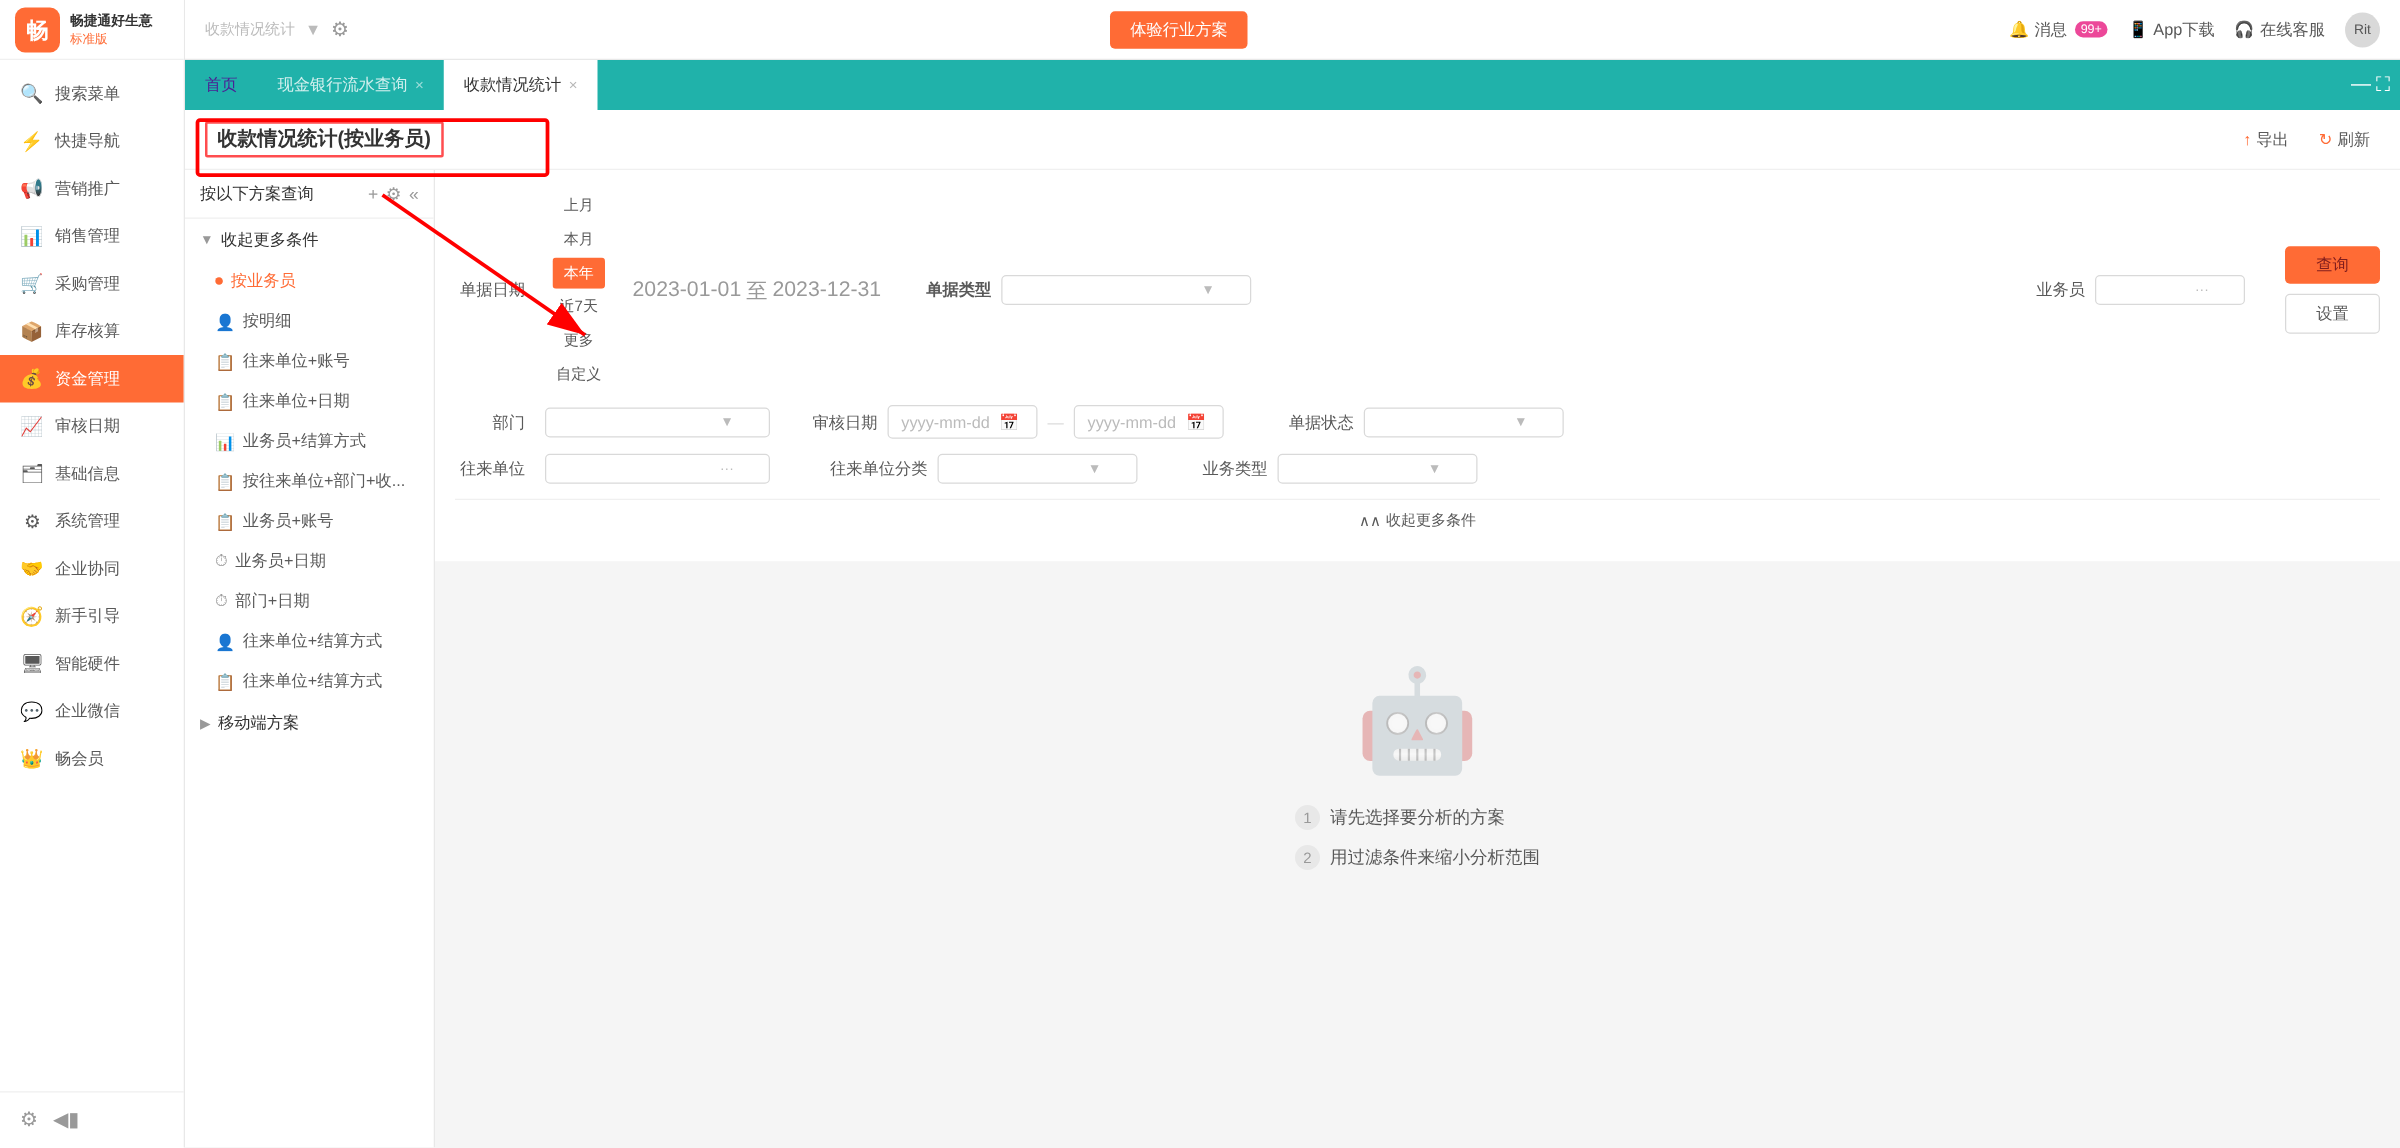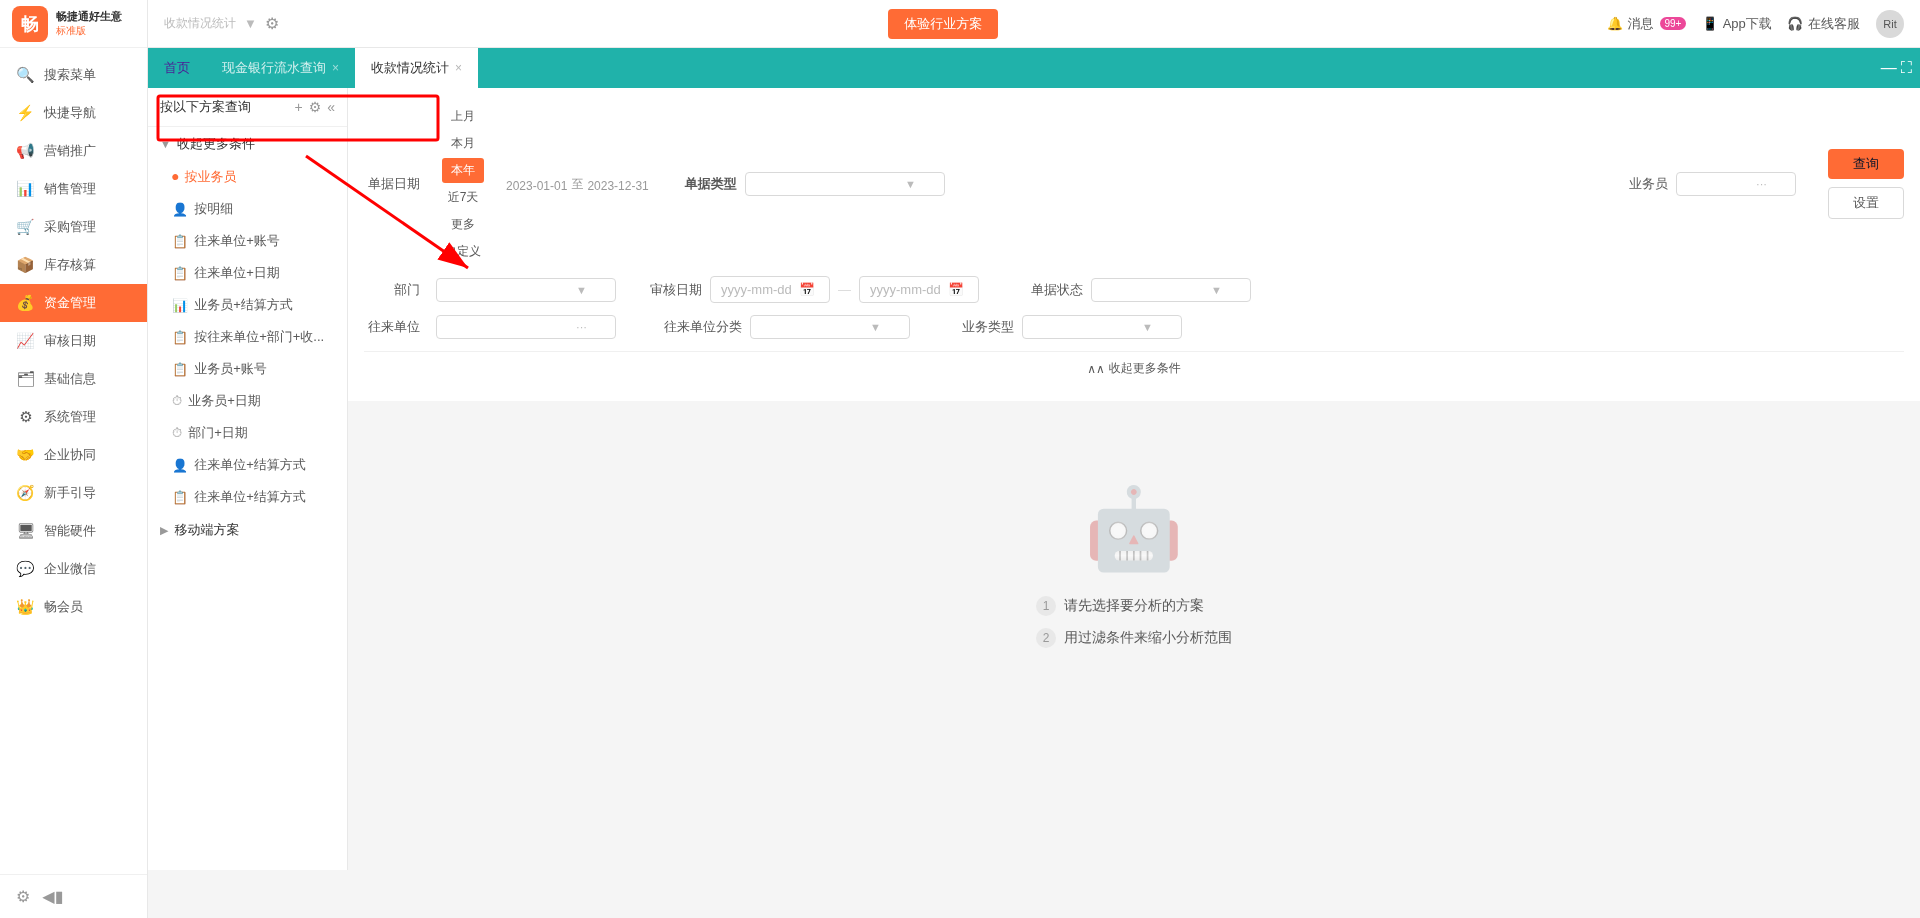--- a/index.html
+++ b/index.html
@@ -144,21 +144,21 @@
     
     .filter-area { background: #fff; padding: 16px; margin-bottom: 1px; }
     .filter-row { display: flex; align-items: center; gap: 16px; margin-bottom: 12px; }
     .filter-label { color: #595959; font-size: 13px; min-width: 56px; text-align: right; }
     .date-shortcuts { display: flex; align-items: center; gap: 2px; flex-direction: column; }
     .date-shortcut {
       padding: 3px 8px; font-size: 12px; color: #595959; cursor: pointer;
       border: 1px solid transparent; border-radius: 3px;
     }
     .date-shortcut.active { background: #ff6b35; color: white; border-radius: 3px; }
-    .date-range { display: flex; align-items: flex-end; gap: 4px; font-size: 12px; color: #595959; }
+    .date-range { display: flex; align-items: center; gap: 4px; font-size: 17px; color: #595959; }
     .date-range span { color: #999; }
 
     .filter-select {
       border: 1px solid #d9d9d9; border-radius: 4px;
       padding: 5px 28px 5px 10px; font-size: 13px; color: #333;
       background: white; cursor: pointer; min-width: 120px;
       position: relative; display: flex; align-items: center; justify-content: space-between;
     }
     .filter-select-wide { min-width: 200px; }
     .filter-input-box {
@@ -173,21 +173,21 @@
       display: flex; align-items: center; justify-content: center;
       padding: 8px; color: #595959; cursor: pointer; font-size: 12px;
       gap: 4px; border-top: 1px solid #f0f0f0;
     }
 
     
     .query-buttons {
       display: flex; flex-direction: column; gap: 8px; margin-left: auto; padding-left: 16px;
     }
     .query-btn {
-      background: #ff6b35; color: #0f172a; border: none; border-radius: 4px;
+      background: #ff6b35; color: #7f1d1d; border: none; border-radius: 4px;
       padding: 6px 20px; cursor: pointer; font-size: 13px; min-width: 72px;
     }
     .settings-btn {
       background: white; color: #595959; border: 1px solid #d9d9d9; border-radius: 4px;
       padding: 6px 24px; cursor: pointer; font-size: 13px; min-width: 72px;
     }
 
     
     .empty-area {
       display: flex; flex-direction: column; align-items: center; justify-content: center;
@@ -330,20 +330,33 @@
     <span class="tab-close" style="color:#999;">×</span>
   </div>
   <div class="tab-actions">
     <button class="tab-action-btn">—</button>
     <button class="tab-action-btn">⛶</button>
   </div>
 </div>
 
 <div class="main">
 
+  <div class="page-header">
+    <div class="page-title">收款情况统计(按业务员)</div>
+    <div class="page-actions">
+      <button class="action-btn">
+        <span class="icon">↑</span>
+        <span>导出</span>
+      </button>
+      <button class="action-btn">
+        <span class="icon">↻</span>
+        <span>刷新</span>
+      </button>
+    </div>
+  </div>
 
   <div class="content-layout">
 
     <div class="left-panel">
       <div class="left-panel-header">
         <span>按以下方案查询</span>
         <div class="left-panel-actions">
           <span class="panel-action-icon">+</span>
           <span class="panel-action-icon">⚙</span>
           <span class="panel-collapse">«</span>

